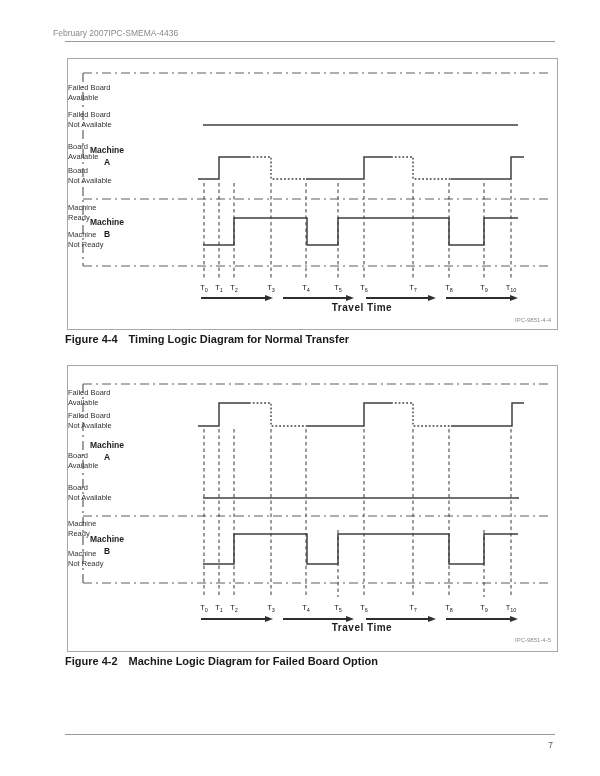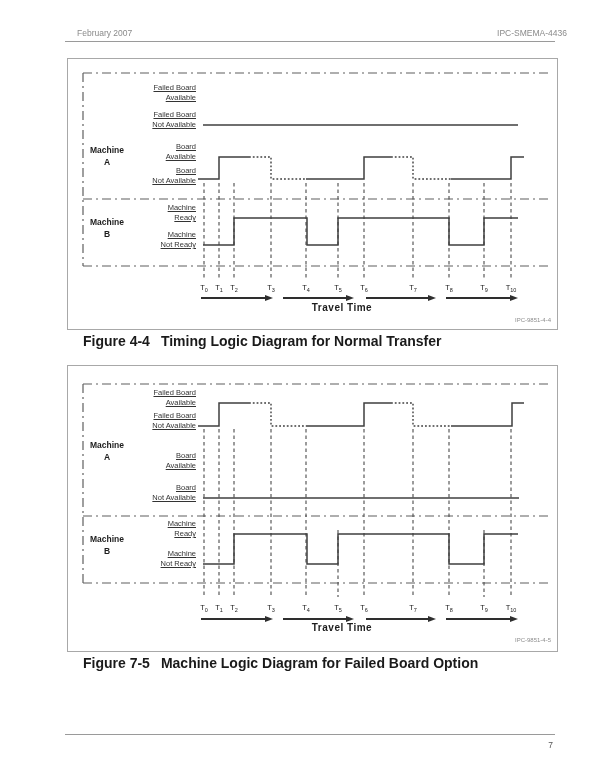--- a/index.html
+++ b/index.html
@@ -1,35 +1,35 @@
 <!DOCTYPE html>
 <html><head>
 <meta charset="utf-8">
 <style>
   html,body{margin:0;padding:0;background:#fff;}
   .page{position:relative;width:600px;height:776px;background:#ffffff;overflow:hidden;
         font-family:"Liberation Sans",sans-serif;color:#222;}
   
-  .header{position:absolute;left:77px;top:28px;width:490px;display:flex;
-          justify-content:space-between;font-size:8.5px;color:#8a8a8a;gap:24px;}
+  .header{position:absolute;left:53px;top:28px;width:490px;display:flex;
+          justify-content:flex-start;font-size:8.5px;color:#8a8a8a;}
   .hrule{position:absolute;left:65px;top:41px;width:490px;height:0;border-top:1px solid #9a9a9a;}
   .frule{position:absolute;left:65px;top:734px;width:490px;height:0;border-top:1px solid #9a9a9a;}
   .pagenum{position:absolute;right:47px;top:740px;font-size:8.5px;color:#555;}
   
   .figframe{position:absolute;left:67px;width:491px;border:1px solid #a8a8a8;background:#fff;box-sizing:border-box;}
   .figframe svg{position:absolute;left:0;top:0;}
   
   .mlabel{position:absolute;left:2px;width:74px;text-align:center;font-size:8.5px;
           font-weight:bold;line-height:11.5px;color:#1d1d1d;}
-  .siglabel{position:absolute;left:0;width:128px;text-align:right;font-size:7.5px;
-            line-height:10px;color:#333;text-decoration:underline;}
-  .travel{position:absolute;left:124px;width:300px;text-align:center;font-size:10px;
+  .siglabel{position:absolute;left:0;width:128px;text-align:left;font-size:7.5px;
+            line-height:10px;color:#333;}
+  .travel{position:absolute;left:144px;width:300px;text-align:center;font-size:10px;
           font-weight:bold;letter-spacing:.5px;color:#1d1d1d;}
   .wm{position:absolute;right:6px;font-size:6px;color:#8d8d8d;}
-  .caption{position:absolute;left:83px;font-size:14px;font-weight:bold;color:#1a1a1a;}
+  .caption{position:absolute;left:65px;font-size:11px;font-weight:bold;color:#1a1a1a;}
   .caption .capt-title{margin-left:11px;}
   
   .solid{fill:none;stroke:#3f3f3f;stroke-width:1.5;}
   .dotted{fill:none;stroke:#3f3f3f;stroke-width:1.4;stroke-dasharray:1.8 2;}
   .dashdot{fill:none;stroke:#5f5f5f;stroke-width:1.2;stroke-dasharray:9 4 2 4;}
   .tick{fill:none;stroke:#4a4a4a;stroke-width:1.1;stroke-dasharray:3.5 3;}
   .arrowline{stroke:#2e2e2e;stroke-width:1.8;}
   .arrowhead{fill:#2e2e2e;stroke:none;}
   .tlabel{font-family:"Liberation Sans",sans-serif;font-size:7.5px;fill:#222;}
   .tsub{font-size:5.5px;}
@@ -207,19 +207,19 @@
     </div>
     <div class="siglabel" style="top:183px;">
       <div>Machine</div>
       <div>Not Ready</div>
     </div>
 
     <div class="travel" style="top:256px;">Travel Time</div>
     <div class="wm" style="top:271px;">IPC-9851-4-5</div>
   </div>
   <div class="caption" style="top:655px;">
-    <span>Figure 7-5</span><span class="capt-title">Machine Logic Diagram for Failed Board Option</span>
+    <span>Figure 4-2</span><span class="capt-title">Machine Logic Diagram for Failed Board Option</span>
   </div>
 
   <div class="frule"></div>
   <div class="pagenum">7</div>
 
 </div>
 
 </body></html>

